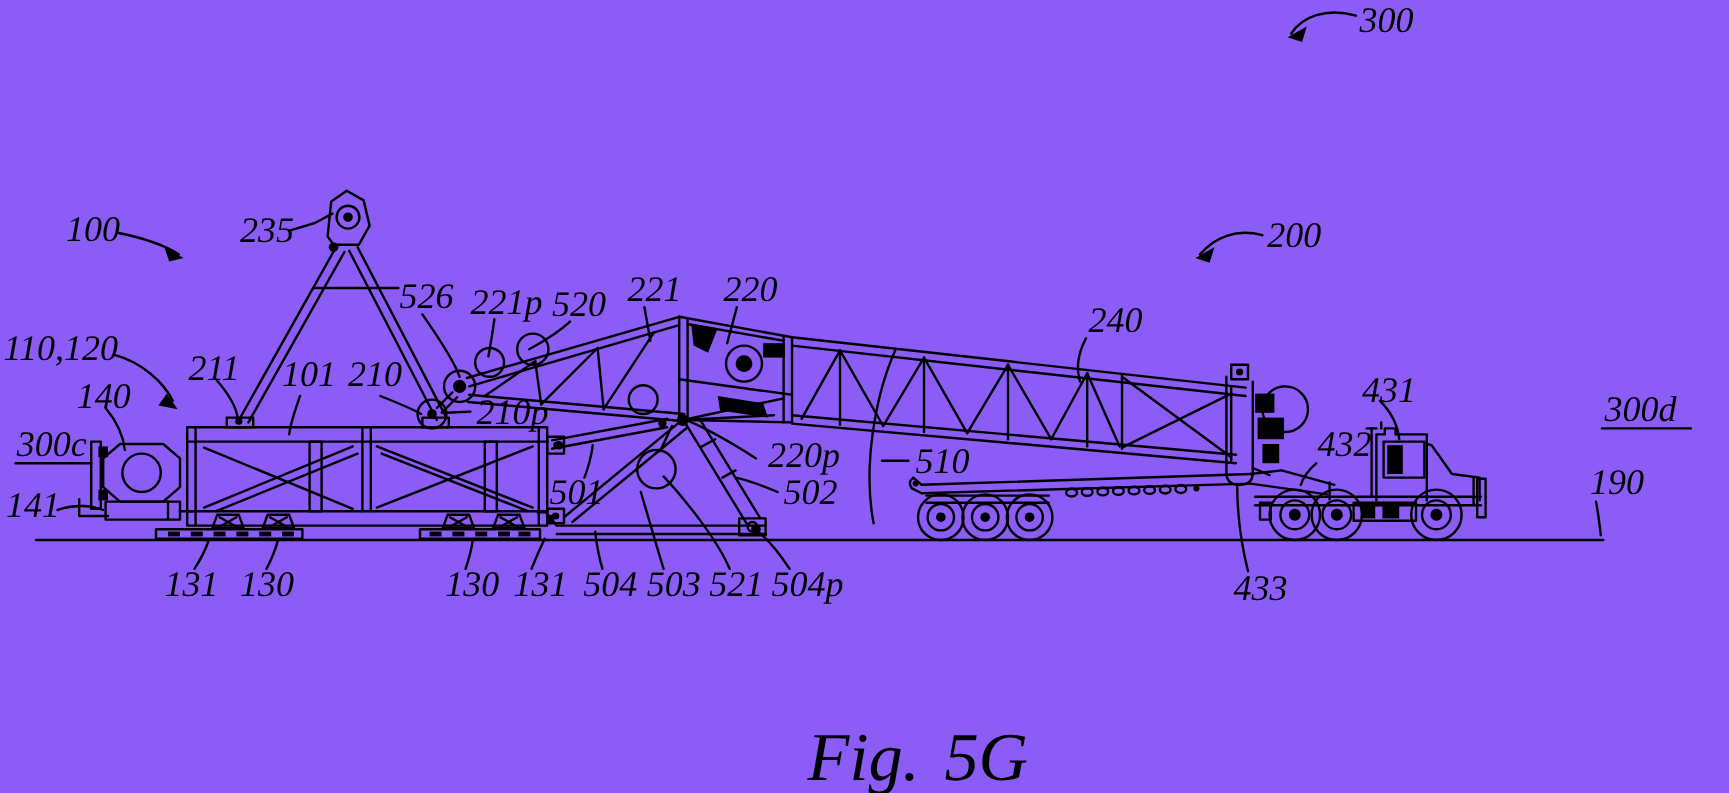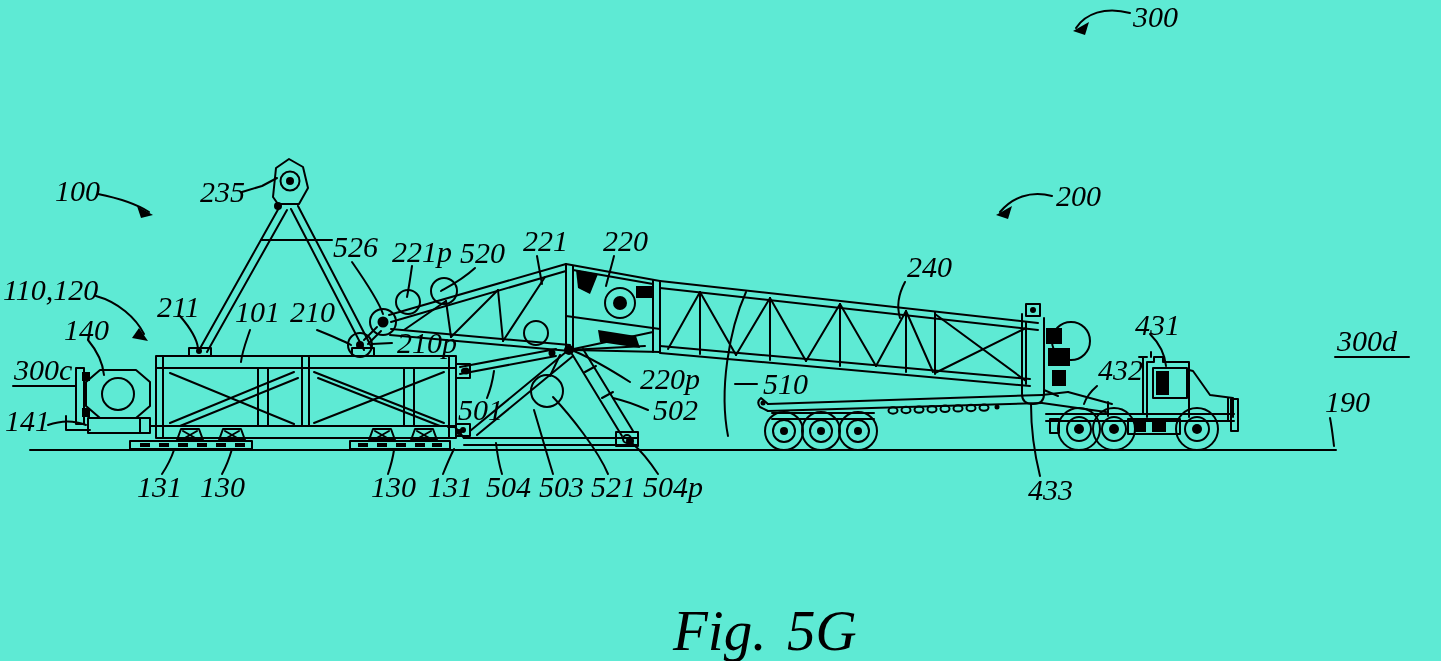--- a/index.html
+++ b/index.html
@@ -1,16 +1,16 @@
 <!DOCTYPE html>
 <html><head>
 <meta charset="utf-8">
 <style>
   html,body{margin:0;padding:0;background:#ffffff;}
-  .stage{position:relative;width:1441px;height:661px;background:#5eead4;overflow:hidden;}
+  .stage{position:relative;width:1441px;height:661px;background:#8b5cf6;overflow:hidden;}
   svg{display:block;}
   .ln, .ln path, .ln line, .ln circle, .ln rect, .ln ellipse, .ln polyline{
     stroke:#000; fill:none; stroke-width:2; stroke-linecap:round; stroke-linejoin:round;
   }
   .sw25{stroke-width:2.5;} .sw3{stroke-width:3;} .sw35{stroke-width:3.5;}
   .sw5{stroke-width:5;} .thin{stroke-width:1.5;} .ldr{stroke-width:1.8;}
   .fillb{fill:#000 !important; stroke:none !important;}
   text.ref{font:italic 30px "Liberation Serif", serif; fill:#000; stroke:none;}
   text.cap{font:italic 57px "Liberation Serif", serif; fill:#000; stroke:none;}
 </style>

